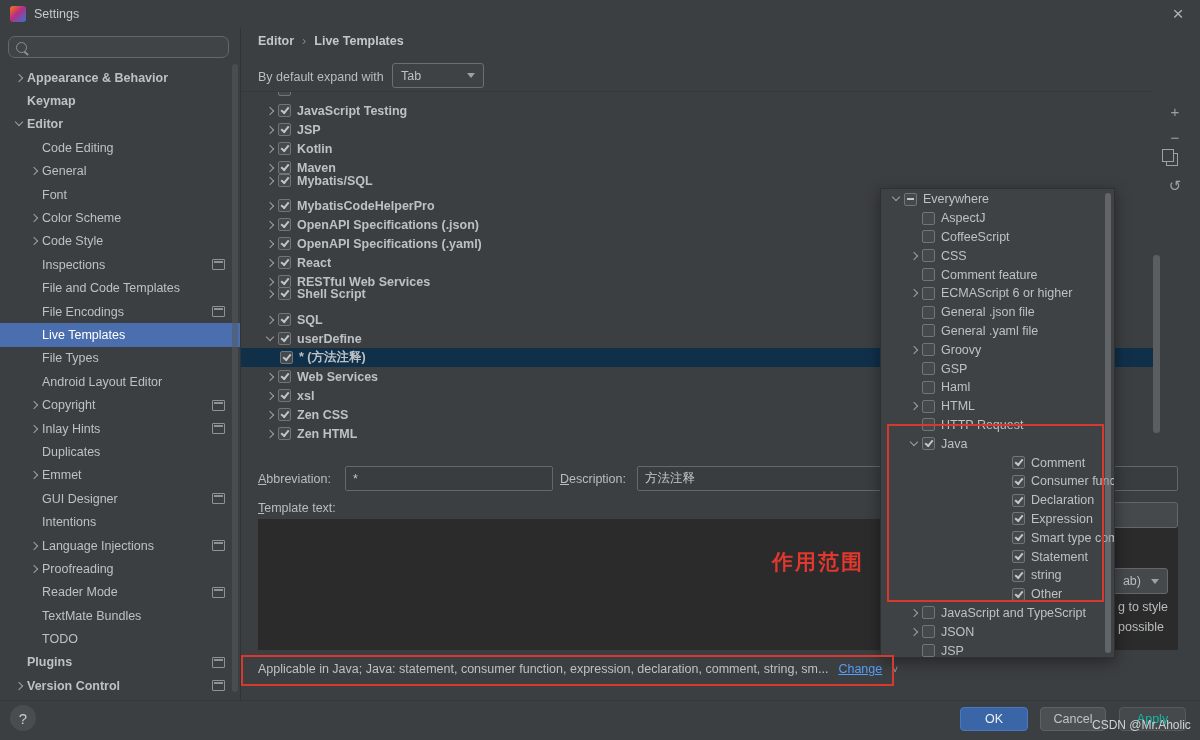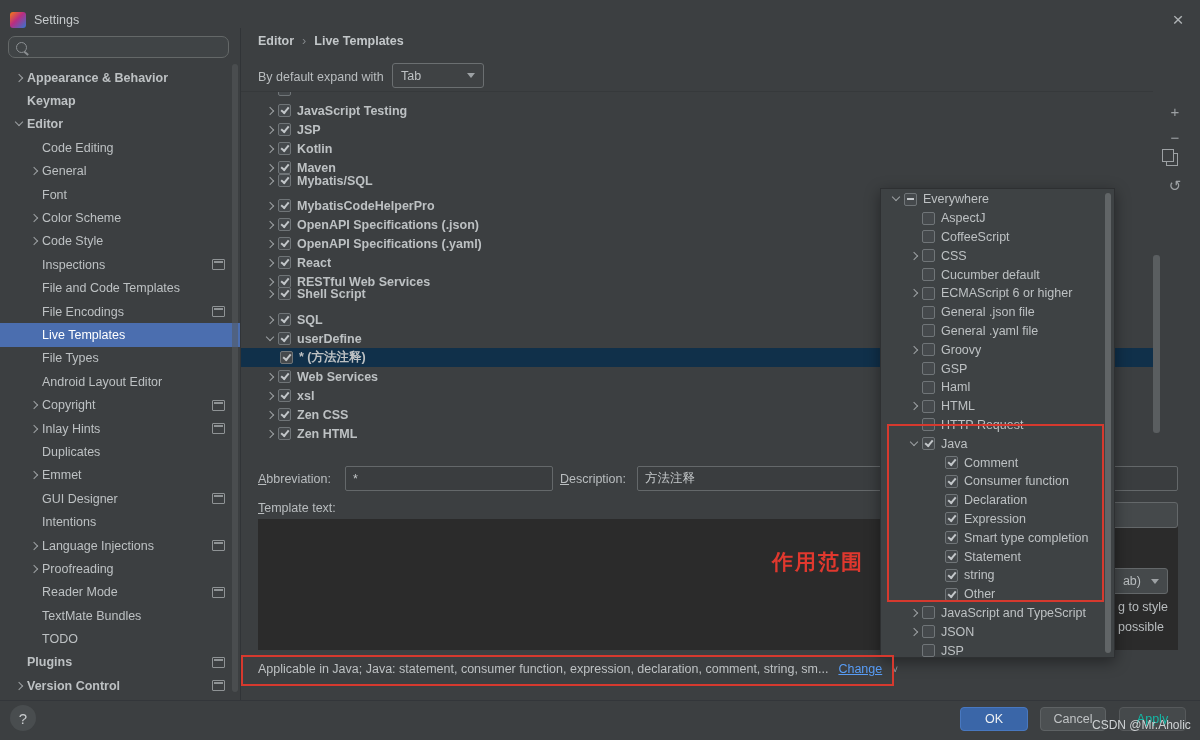--- a/index.html
+++ b/index.html
@@ -1,20 +1,20 @@
 <!DOCTYPE html>
 <html><head>
 <meta charset="utf-8">
 <style>
   html,body{margin:0;padding:0;background:#2b2b2b;}
   .window{position:relative;width:1200px;height:740px;background:#3c3f41;overflow:hidden;
     font-family:"Liberation Sans","DejaVu Sans",sans-serif;font-size:12.5px;color:#bdc1c3;}
   .abs{position:absolute;}
   
-  .titlebar{left:0;top:6px;width:100%;height:28px;}
+  .titlebar{left:0;top:0;width:100%;height:28px;}
   .logo{left:10px;top:6px;width:16px;height:16px;border-radius:3px;
     background:linear-gradient(135deg,#f97a12 0%,#b92d82 45%,#3177d2 100%);}
   .title-text{left:34px;top:7px;color:#c6cacc;}
   .close-x{left:1166px;top:2px;width:24px;height:24px;color:#aeb2b4;font-size:19px;line-height:24px;text-align:center;cursor:pointer;}
   
   .searchbox{left:8px;top:36px;width:221px;height:22px;border:1px solid #646868;border-radius:7px;background:#404446;display:flex;align-items:center;padding-left:7px;box-sizing:border-box;}
   .mag{width:9px;height:9px;border:1.5px solid #8b8f92;border-radius:50%;position:relative;}
   .mag::after{content:'';position:absolute;left:8px;top:8px;width:5px;height:1.5px;background:#8b8f92;transform:rotate(40deg);transform-origin:0 0;}
   .nav{left:0;top:66px;width:240px;}
   .side-item{height:23.4px;display:flex;align-items:center;cursor:pointer;}
@@ -63,21 +63,21 @@
   .link{color:#589df6;text-decoration:underline;cursor:pointer;}
   .link-caret{color:#9aa0a3;font-size:10px;}
   .red-rect{border:2px solid #d6392e;box-sizing:border-box;z-index:6;pointer-events:none;}
   .main-scroll{left:1153px;top:255px;width:7px;height:178px;background:#5a5e60;border-radius:3px;z-index:2;}
   
   .panel{left:880px;top:188px;width:235px;height:470px;background:#3e4244;border:1px solid #2e3032;box-shadow:0 4px 14px rgba(0,0,0,.4);z-index:5;box-sizing:border-box;overflow:hidden;}
   .prow{position:absolute;left:0;width:100%;height:18.8px;display:flex;align-items:center;box-sizing:border-box;cursor:pointer;}
   .prow .lbl{margin-left:6px;white-space:nowrap;}
   .prow.lvl0{padding-left:8px;}
   .prow.lvl1{padding-left:26px;}
-  .prow.lvl2{padding-left:64px;}
+  .prow.lvl2{padding-left:98px;margin-left:33px;}
   .panel-scroll{left:1105px;top:193px;width:6px;height:460px;background:#84888a;opacity:.5;border-radius:3px;z-index:5;}
   
   .frag-btn{border:1px solid #64686a;border-radius:3px;background:#45494b;box-sizing:border-box;z-index:1;}
   .frag-text{color:#b9bdbf;z-index:1;white-space:nowrap;}
   
   .footer-sep{left:0;top:700px;width:1200px;height:1px;background:#33363a;}
   .btn{top:707px;height:24px;border-radius:4px;display:flex;align-items:center;justify-content:center;cursor:pointer;box-sizing:border-box;}
   .btn.ok{left:960px;width:68px;background:#3a66a8;border:1px solid #4878c0;color:#eef1f3;}
   .btn.cancel{left:1040px;width:66px;background:#4c5052;border:1px solid #5e6264;color:#c0c3c5;}
   .btn.apply{left:1119px;width:67px;background:#45494b;border:1px solid #56595b;color:#14b8a6;cursor:default;}
@@ -398,21 +398,21 @@
         <span class="lbl">CoffeeScript</span>
       </div>
       <div class="prow lvl1" style="top: 57.4px;">
         <span class="chev right"></span>
         <span class="cb "></span>
         <span class="lbl">CSS</span>
       </div>
       <div class="prow lvl1" style="top: 76.2px;">
         <span class="chev none"></span>
         <span class="cb "></span>
-        <span class="lbl">Cucumber default</span>
+        <span class="lbl">Comment feature</span>
       </div>
       <div class="prow lvl1" style="top: 95px;">
         <span class="chev right"></span>
         <span class="cb "></span>
         <span class="lbl">ECMAScript 6 or higher</span>
       </div>
       <div class="prow lvl1" style="top: 113.8px;">
         <span class="chev none"></span>
         <span class="cb "></span>
         <span class="lbl">General .json file</span>

